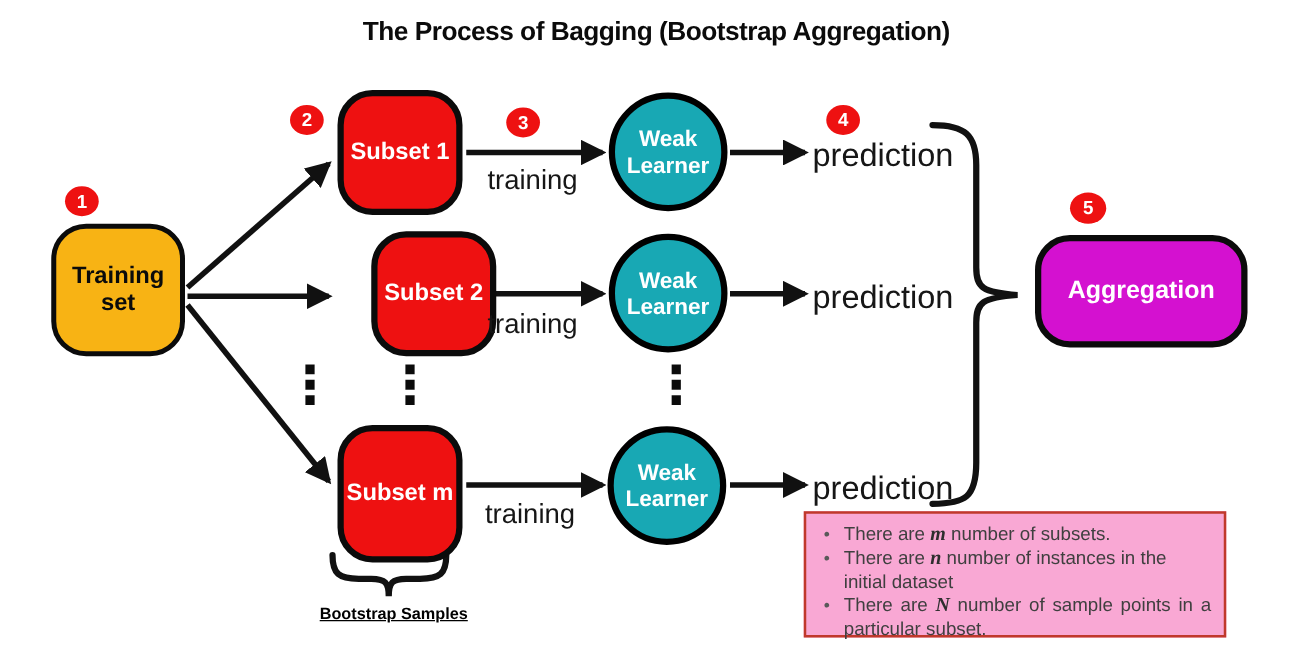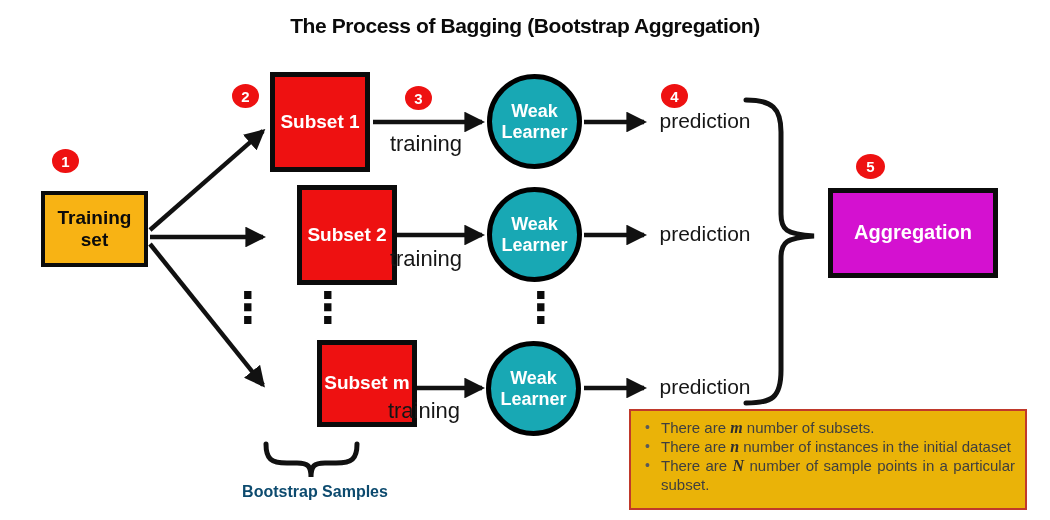--- a/index.html
+++ b/index.html
@@ -12,72 +12,72 @@
     position:absolute;left:0;top:14px;width:1050px;margin:0;text-align:center;
     font-size:21px;font-weight:800;letter-spacing:-0.4px;color:#0b0b0b;
   }
   .badge{
     position:absolute;background:var(--badge-fill,#EE1111);color:#fff;
     border-radius:50%;display:flex;align-items:center;justify-content:center;
     font-size:15px;font-weight:bold;
   }
   .node{
     position:absolute;display:flex;align-items:center;justify-content:center;
-    text-align:center;font-weight:bold;line-height:1.18;box-sizing:border-box;
+    text-align:center;font-weight:bold;line-height:1.18;box-sizing:border-box;border-radius:28px;
   }
   .box-training{
-    left:41px;top:191px;width:107px;height:76px;
+    left:41px;top:179px;width:107px;height:106px;
     background:var(--training-fill,#F8B314);border:4px solid #0b0b0b;
     font-size:19px;color:#0b0b0b;
   }
   .box-subset{
     width:100px;height:100px;background:var(--subset-fill,#EE1111);
     border:5px solid #0b0b0b;font-size:19px;color:#fff;
   }
   .subset-1{left:270px;top:72px;}
   .subset-2{left:270px;top:185px;margin-left:27px;}
-  .subset-m{left:270px;top:340px;height:87px;margin-left:47px;}
+  .subset-m{left:270px;top:340px;height:110px;}
   .circle-learner{
     width:95px;height:95px;border-radius:50%;
     background:var(--weak-learner-fill,#18A8B4);border:5px solid #000000;
     font-size:18px;color:#fff;line-height:1.15;
   }
   .learner-1{left:487px;top:74px;}
   .learner-2{left:487px;top:187px;}
   .learner-3{left:486px;top:341px;}
   .box-aggregation{
     left:828px;top:188px;width:170px;height:90px;
     background:var(--aggregation-fill,#D411D0);border:5px solid #0b0b0b;
     font-size:20px;color:#fff;
   }
   .lbl{position:absolute;text-align:center;font-size:22px;color:#161616;}
   .lbl-training{width:96px;}
   .train-1{left:378px;top:131px;}
   .train-2{left:378px;top:246px;}
   .train-3{left:376px;top:398px;}
-  .lbl-prediction{width:110px;font-size:21px;}
+  .lbl-prediction{width:110px;font-size:26px;}
   .pred-1{left:650px;top:109px;}
   .pred-2{left:650px;top:222px;}
   .pred-3{left:650px;top:375px;}
   .vdots{
     position:absolute;width:26px;text-align:center;
     font-family:"DejaVu Sans",sans-serif;font-size:42px;font-weight:bold;
     line-height:0.78;color:#0b0b0b;top:292px;
   }
   .dots-a{left:227px;}
   .dots-b{left:307px;}
   .dots-c{left:520px;}
   .bootstrap-label{
     position:absolute;left:230px;top:483px;width:170px;text-align:center;
-    font-size:16px;font-weight:bold;color:#0c4a6e;
+    font-size:13px;font-weight:bold;color:#000000;text-decoration:underline;
   }
   .info-box{
-    position:absolute;left:629px;top:409px;width:398px;height:101px;
+    position:absolute;left:643px;top:409px;width:338px;height:101px;
     border:2px solid var(--info-border,#C0392B);box-sizing:border-box;
-    background:#eab308;
+    background:#f9a8d4;
   }
   .info-box ul{margin:0;padding:7px 10px 0 30px;list-style:none;}
   .info-box li{
     position:relative;font-size:15px;line-height:19px;
     color:var(--info-text,#3F3F3F);
   }
   .info-box li::before{
     content:"\2022";position:absolute;left:-16px;top:0;color:#595959;font-size:14px;
   }
   .info-box li.justify{text-align:justify;}

